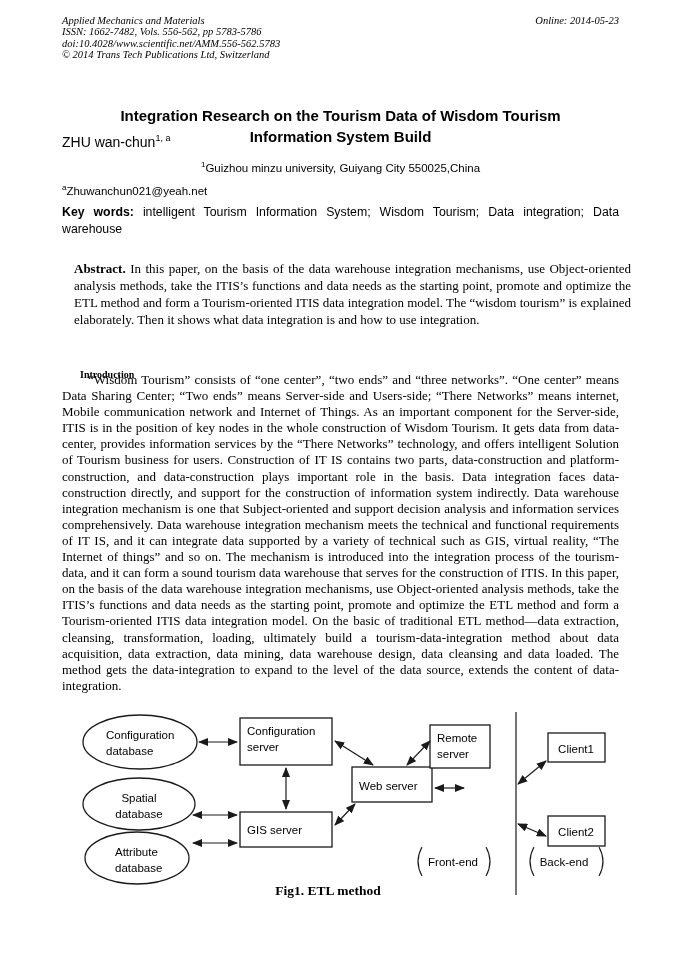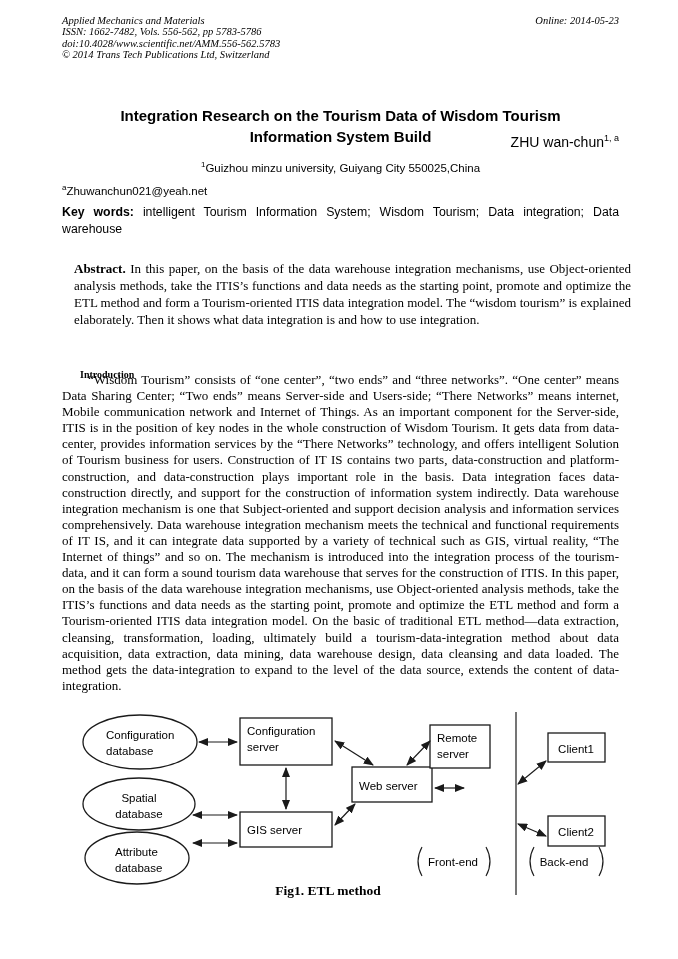--- a/index.html
+++ b/index.html
@@ -5,21 +5,21 @@
   html,body{margin:0;padding:0;background:#ffffff;}
   .page{position:relative;width:678px;height:959px;background:#ffffff;color:#000;
         font-family:"Liberation Serif",serif;overflow:hidden;border-radius:7px;}
   .abs{position:absolute;left:62px;width:557px;}
   
   .jheader{top:15px;display:flex;justify-content:space-between;
            font-style:italic;font-size:10.5px;line-height:11.4px;}
   
   .title{top:85px;text-align:center;font-family:"Liberation Sans",sans-serif;
          font-weight:bold;font-size:15px;line-height:21px;margin-top:20px;}
-  .author{top:133px;text-align:right;font-family:"Liberation Sans",sans-serif;font-size:14px;}
+  .author{top:133px;text-align:left;font-family:"Liberation Sans",sans-serif;font-size:14px;}
   .author sup{font-size:9px;}
   .affil{top:160px;text-align:center;font-family:Liberation Sans, sans-serif;font-size:11.5px;}
   .affil sup,.email sup{font-size:8px;}
   .email{top:183px;text-align:left;font-family:"Liberation Sans",sans-serif;font-size:11.5px;}
   .keywords{top:204px;margin:0;font-family:"Liberation Sans",sans-serif;
             font-size:12.3px;line-height:16.5px;text-align:justify;}
   .abstract{top:248px;margin:12px;font-size:13px;line-height:17px;text-align:justify;}
   .sechead{top:351px;margin:18px;font-size:10px;font-weight:bold;}
   .intro{top:372px;margin:0;font-size:13px;line-height:16.1px;text-align:justify;text-indent:26px;}
   .figsvg{position:absolute;left:0;top:705px;}

